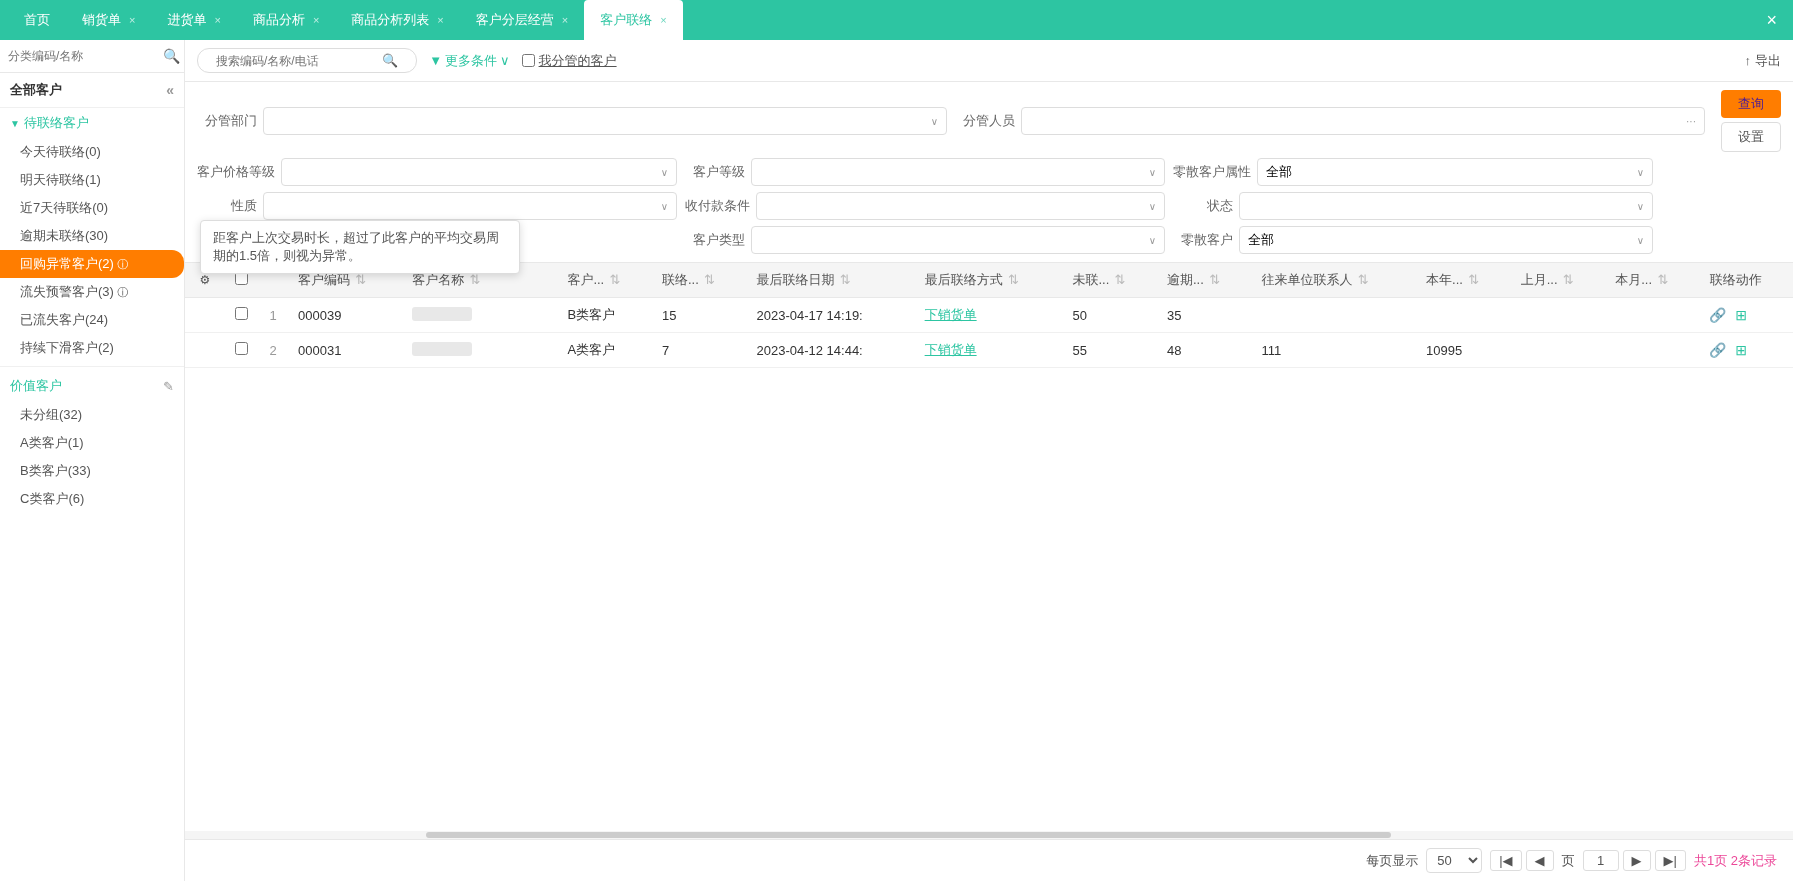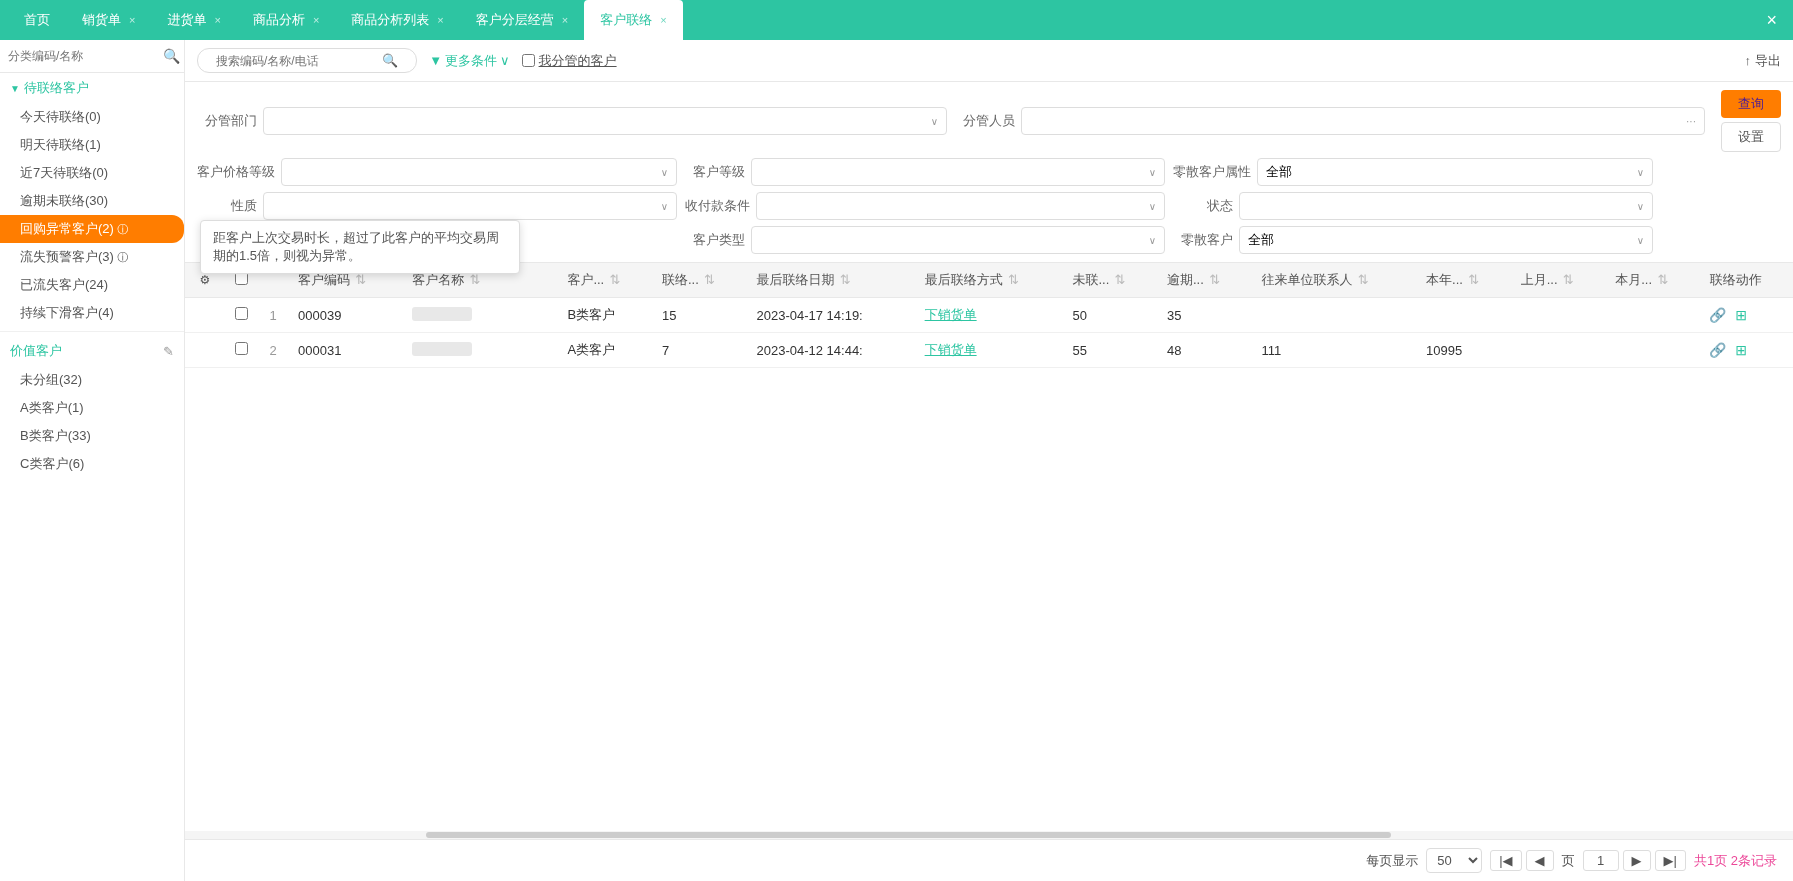--- a/index.html
+++ b/index.html
@@ -250,20 +250,24 @@
 </div>
 
 <div class="main-layout">
 
   <div class="sidebar">
     <div class="sidebar-search">
       <input type="text" placeholder="分类编码/名称" style="">
       <span class="search-icon">🔍</span>
     </div>
 
+    <div class="sidebar-section-header">
+      <span>全部客户</span>
+      <span class="collapse-btn">«</span>
+    </div>
 
     <div class="sidebar-group-label">
       <span class="arrow">▼</span>
       <span>待联络客户</span>
     </div>
     <div class="sidebar-item">
       <span>今天待联络(0)</span>
     </div>
     <div class="sidebar-item">
       <span>明天待联络(1)</span>
@@ -280,21 +284,21 @@
       <span style="font-size:11px;">ⓘ</span>
     </div>
     <div class="sidebar-item">
       <span>流失预警客户(3)</span>
       <span style="font-size:11px;">ⓘ</span>
     </div>
     <div class="sidebar-item">
       <span>已流失客户(24)</span>
     </div>
     <div class="sidebar-item">
-      <span>持续下滑客户(4)</span>
+      <span>持续下滑客户(2)</span>
     </div>
 
     <div class="sidebar-divider"></div>
 
     <div class="sidebar-group2-label">
       <span>价值客户</span>
       <div class="icons">
         <span>✎</span>
       </div>
     </div>

